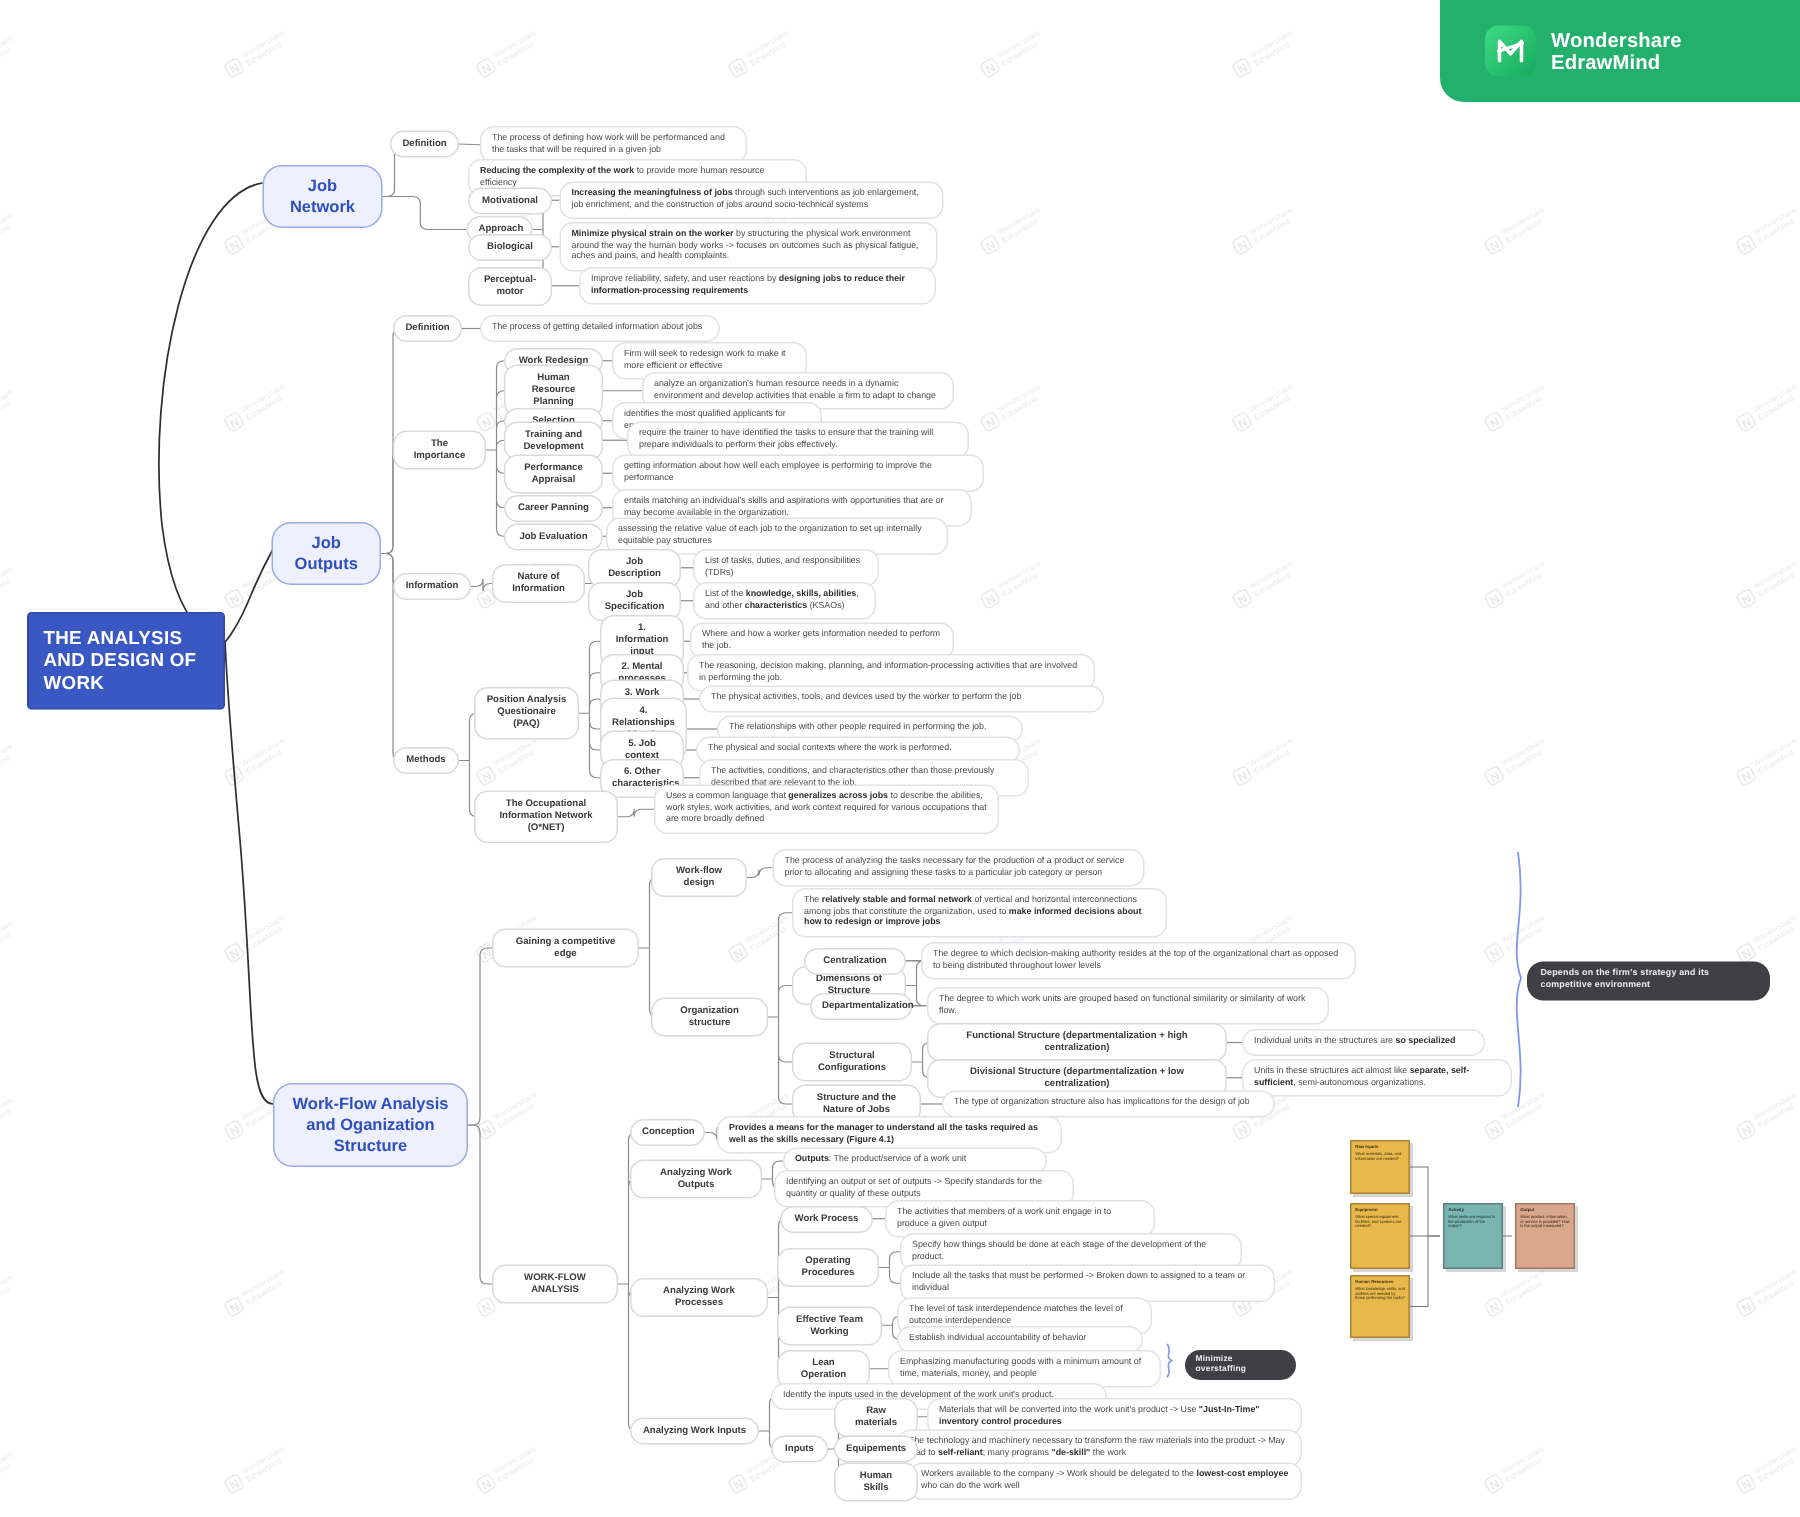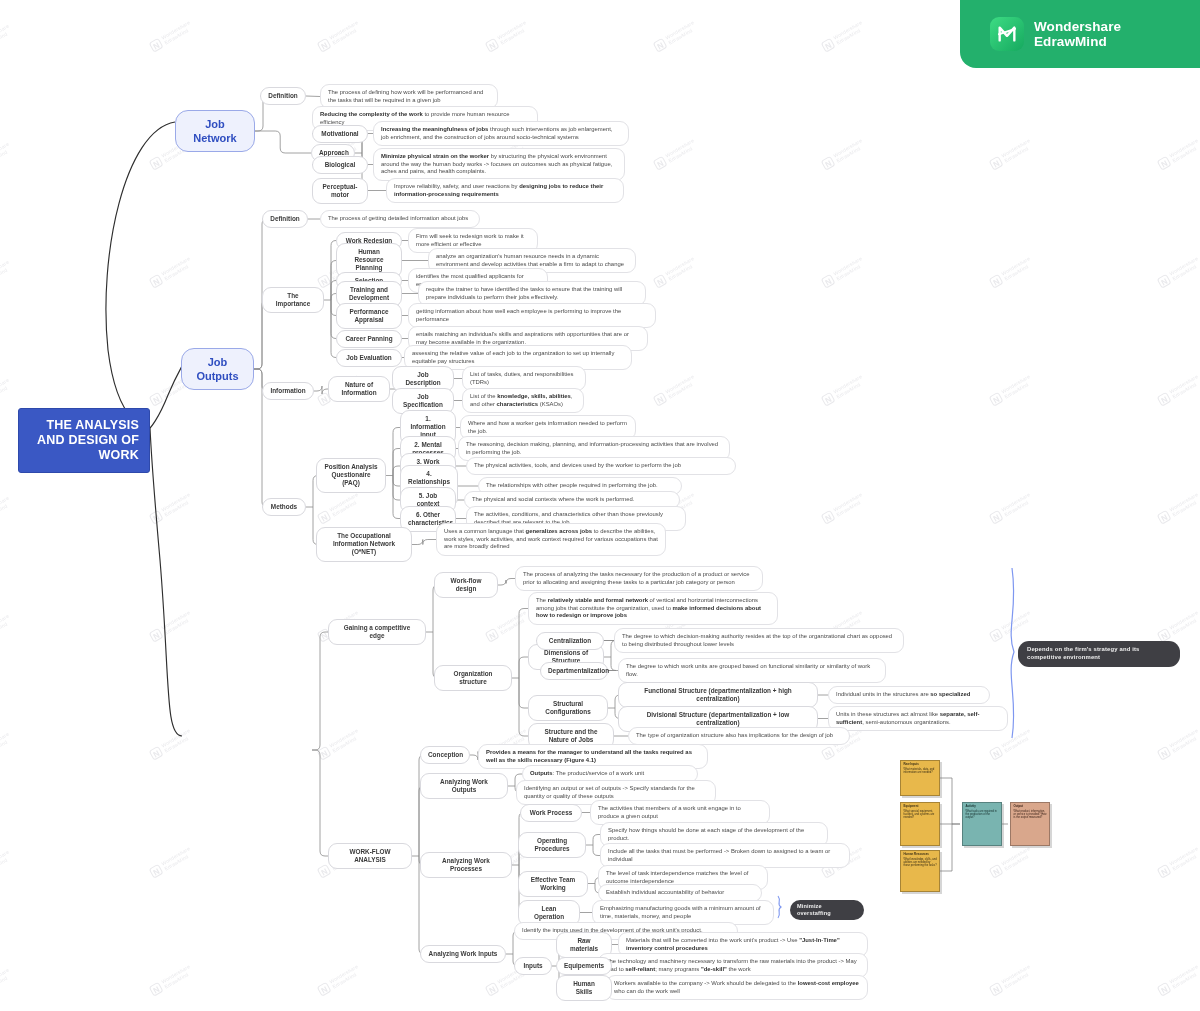--- a/index.html
+++ b/index.html
@@ -47,21 +47,21 @@
   #brand .btext {
     color:#ffffff; font-size:13.5px; font-weight:700; line-height:15.5px;
     letter-spacing:.1px;
   }
 
   
   .node { position:absolute; z-index:3; }
 
   .root {
     background:#3a58c4; color:#ffffff; border:1px solid #2e49ab;
-    font-weight:700; font-size:12.5px; line-height:15px; text-align:right;
+    font-weight:700; font-size:12.5px; line-height:15px; text-align:left;
     padding:9px 10px; border-radius:3px; letter-spacing:.2px;
   }
   .branch {
     background:#eef1fd; border:1px solid #9aa9e8; color:#2f4ec0;
     font-weight:700; font-size:11px; line-height:14px; text-align:center;
     padding:6px 12px; border-radius:13px;
   }
   .topic {
     background:#ffffff; border:1px solid #d9d9de; color:#3a3a3a;
     font-weight:700; font-size:6.4px; line-height:8.2px; text-align:center;
@@ -248,20 +248,21 @@
 
   <g fill="none" stroke="#7e97f0" stroke-width="1.1">
     <path d="M778,896 C782,901 776,904 781,907 C776,910 782,913 778,918"></path>
   </g>
 </svg>
 
 <div id="canvas">
     <div class="node root" style="left: 18px; top: 408px; width: 132px;">THE ANALYSIS AND DESIGN OF WORK</div>
     <div class="node branch" style="left: 175px; top: 110px; width: 80px;">Job Network</div>
     <div class="node branch" style="left: 181px; top: 348px; width: 73px;">Job Outputs</div>
+    <div class="node branch" style="left: 182px; top: 722px; width: 130px;">Work-Flow Analysis and Oganization Structure</div>
     <div class="node topic" style="left: 260px; top: 87px; width: 46px;">Definition</div>
     <div class="node leaf" style="left: 320px; top: 84px; width: 178px;">The process of defining how work will be performanced and the tasks that will be required in a given job</div>
     <div class="node topic" style="left: 311px; top: 144px; width: 44px;">Approach</div>
     <div class="node topic" style="left: 312px; top: 109.5px; width: 56px;">Machanistic</div>
     <div class="node leaf" style="left: 312px; top: 106px; width: 226px;"><b>Reducing the complexity of the work</b> to provide more human resource efficiency</div>
     <div class="node topic" style="left: 312px; top: 124.5px; width: 56px;">Motivational</div>
     <div class="node leaf" style="left: 373px; top: 121px; width: 256px;"><b>Increasing the meaningfulness of jobs</b> through such interventions as job enlargement, job enrichment, and the construction of jobs around socio-technical systems</div>
     <div class="node topic" style="left: 312px; top: 155.5px; width: 56px;">Biological</div>
     <div class="node leaf" style="left: 373px; top: 148px; width: 252px;"><b>Minimize physical strain on the worker</b> by structuring the physical work environment around the way the human body works -&gt; focuses on outcomes such as physical fatigue, aches and pains, and health complaints.</div>
     <div class="node topic" style="left: 312px; top: 177.5px; width: 56px;">Perceptual-motor</div>

